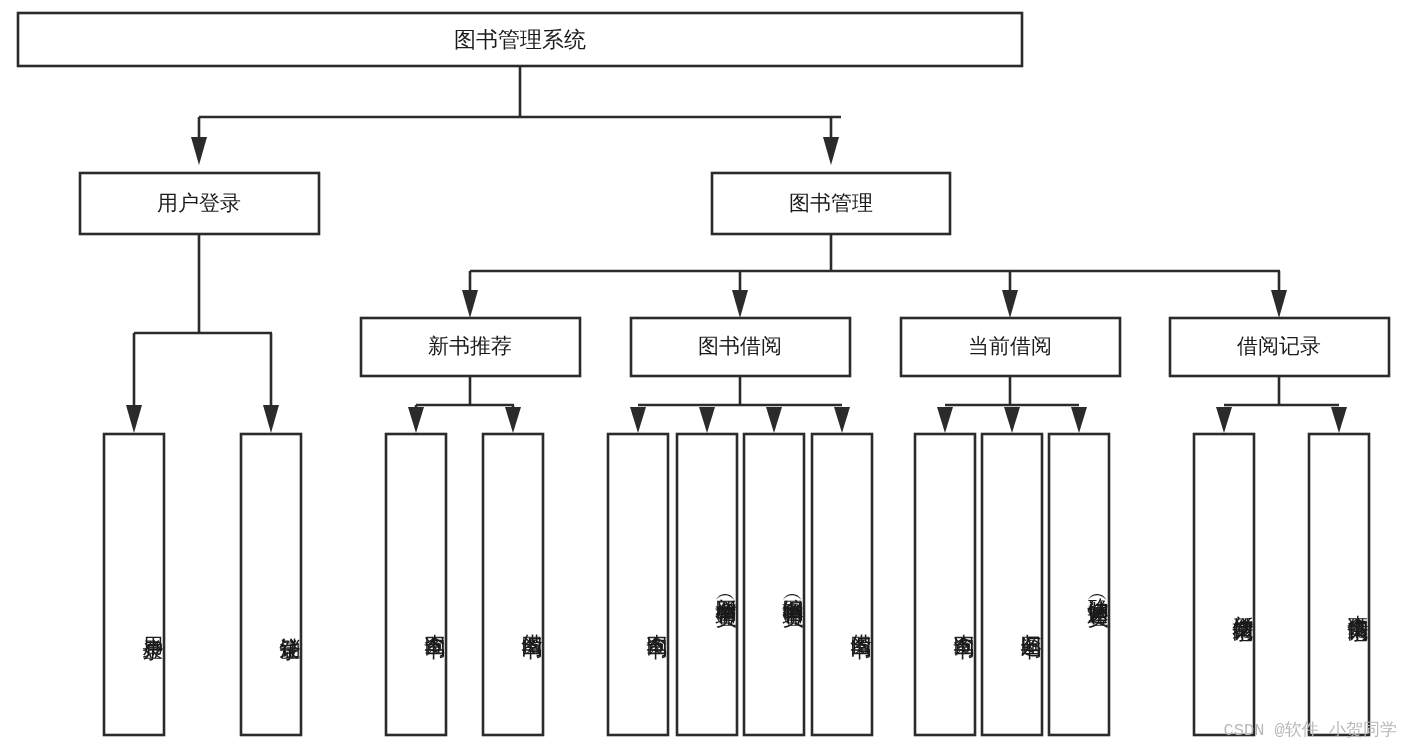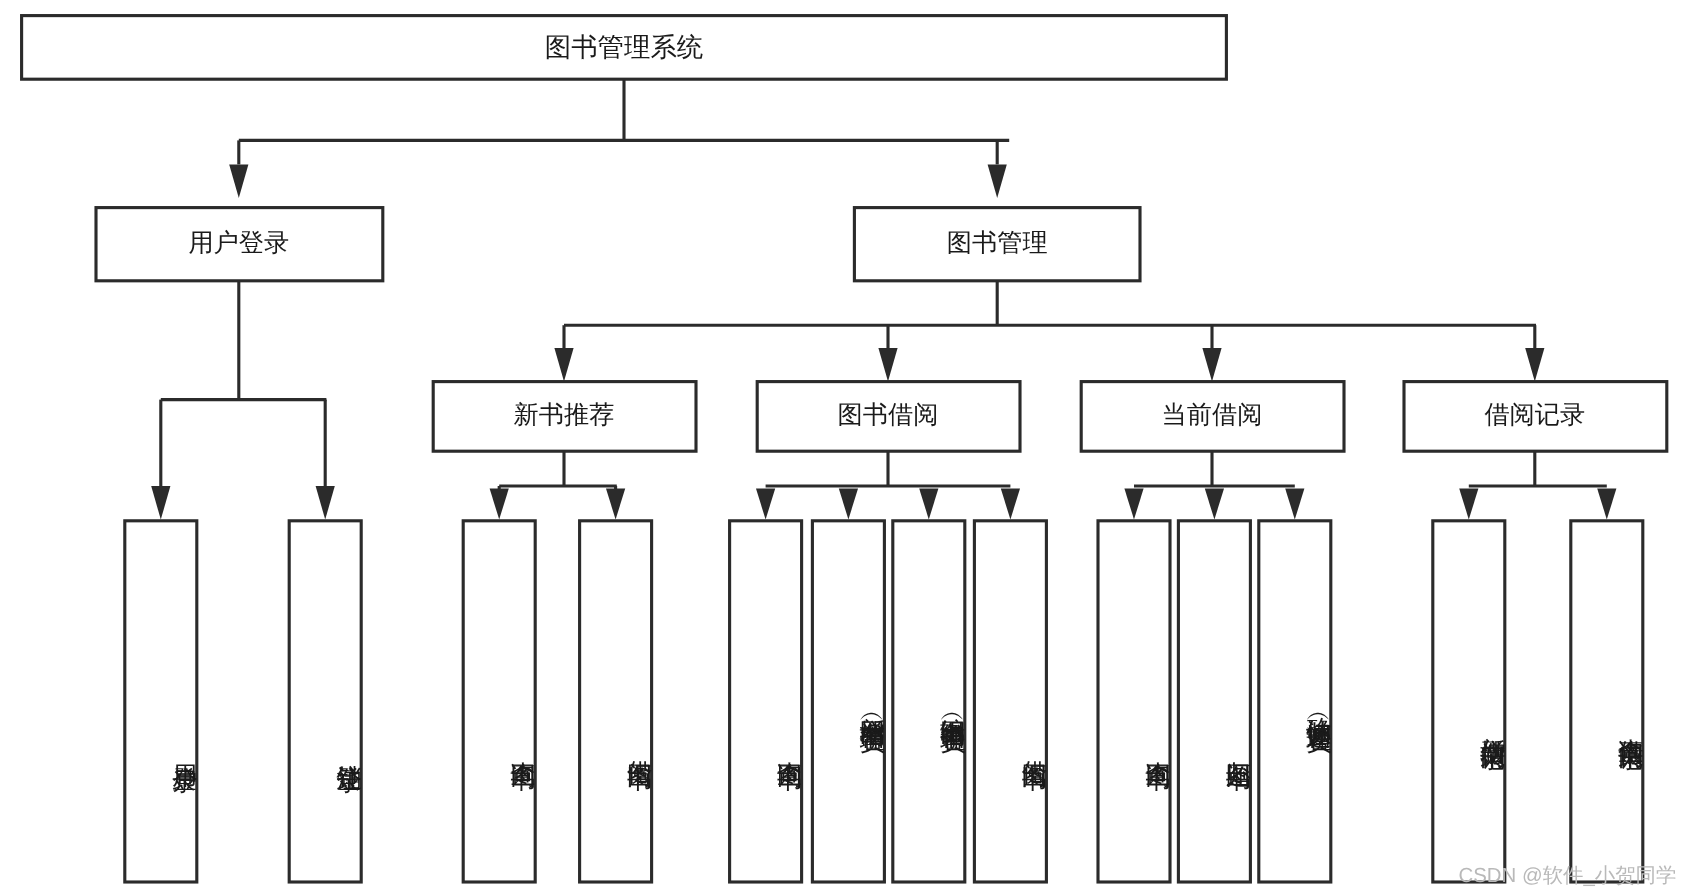--- a/index.html
+++ b/index.html
@@ -65,21 +65,21 @@
     color: #1a1a1a;
     letter-spacing: 1.5px;
     white-space: nowrap;
     pointer-events: none;
     user-select: none;
   }
   .watermark {
     position: absolute;
     right: 8px;
     bottom: 6px;
-    font-family: Liberation Sans, sans-serif;
+    font-family: Liberation Mono, monospace;
     font-size: 17px;
     color: #b9b9b9;
     white-space: nowrap;
     user-select: none;
   }
 </style>
 </head>
 <body>
 
 <div id="diagram-root">

